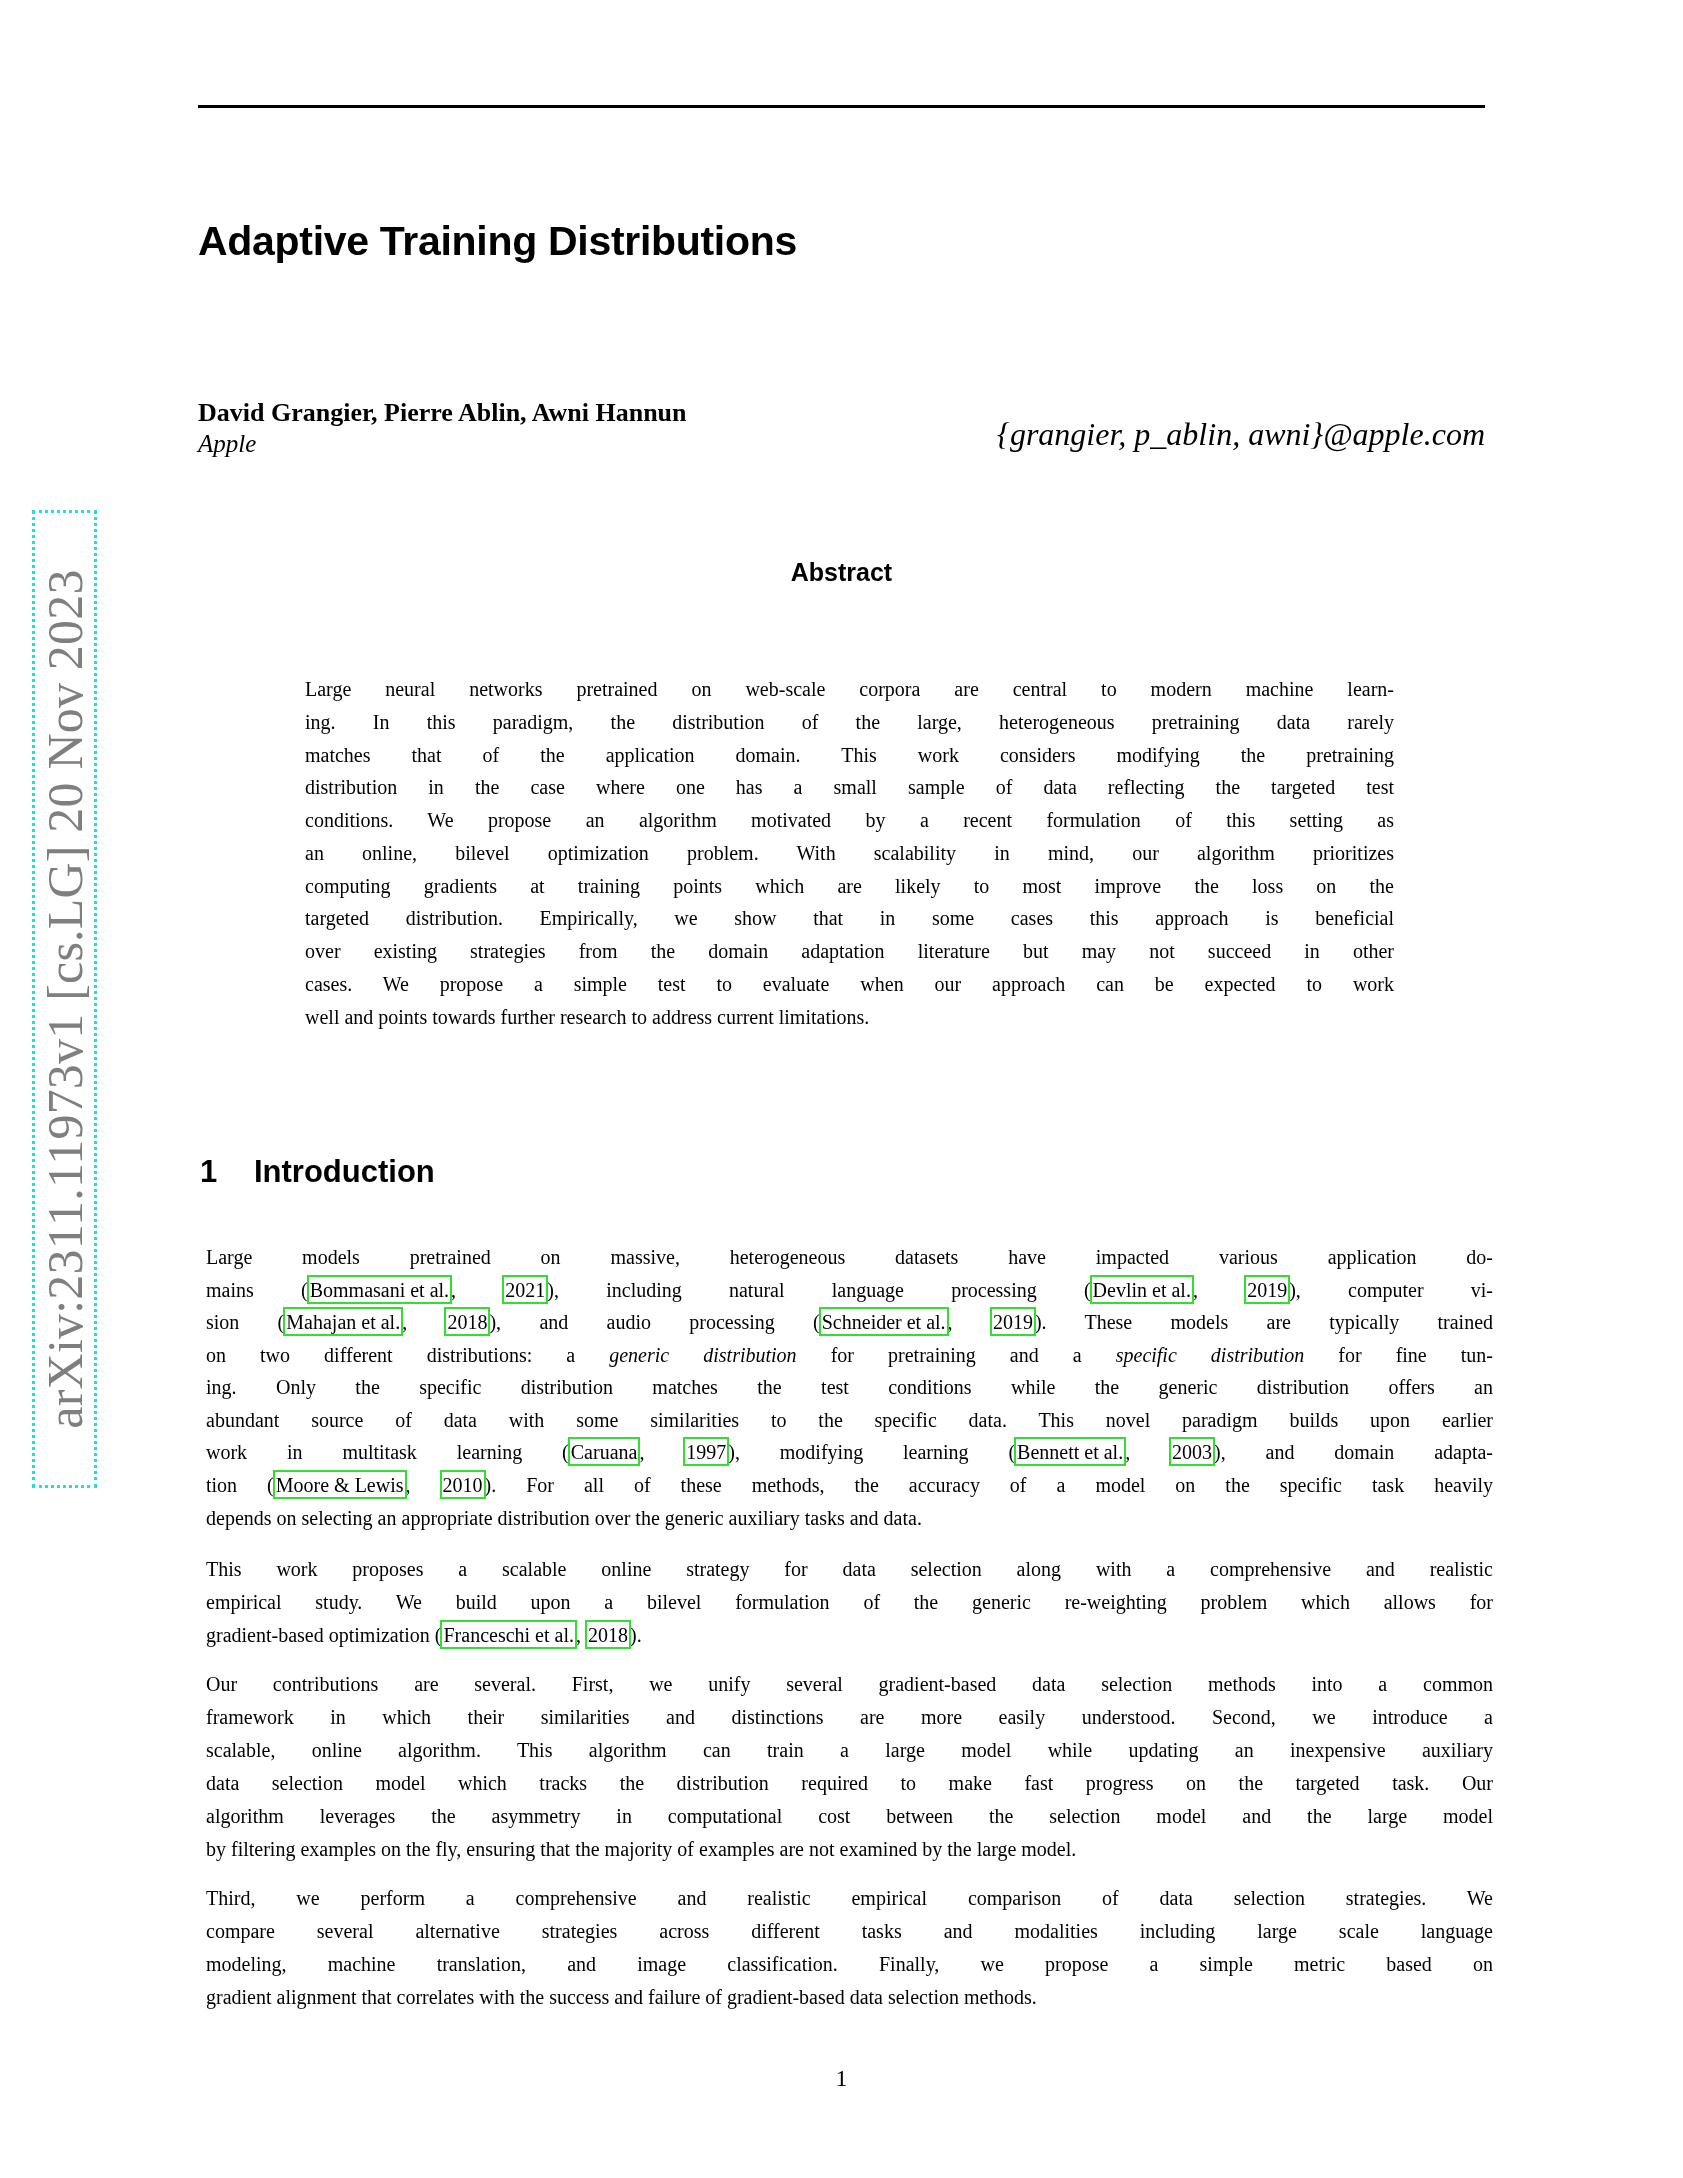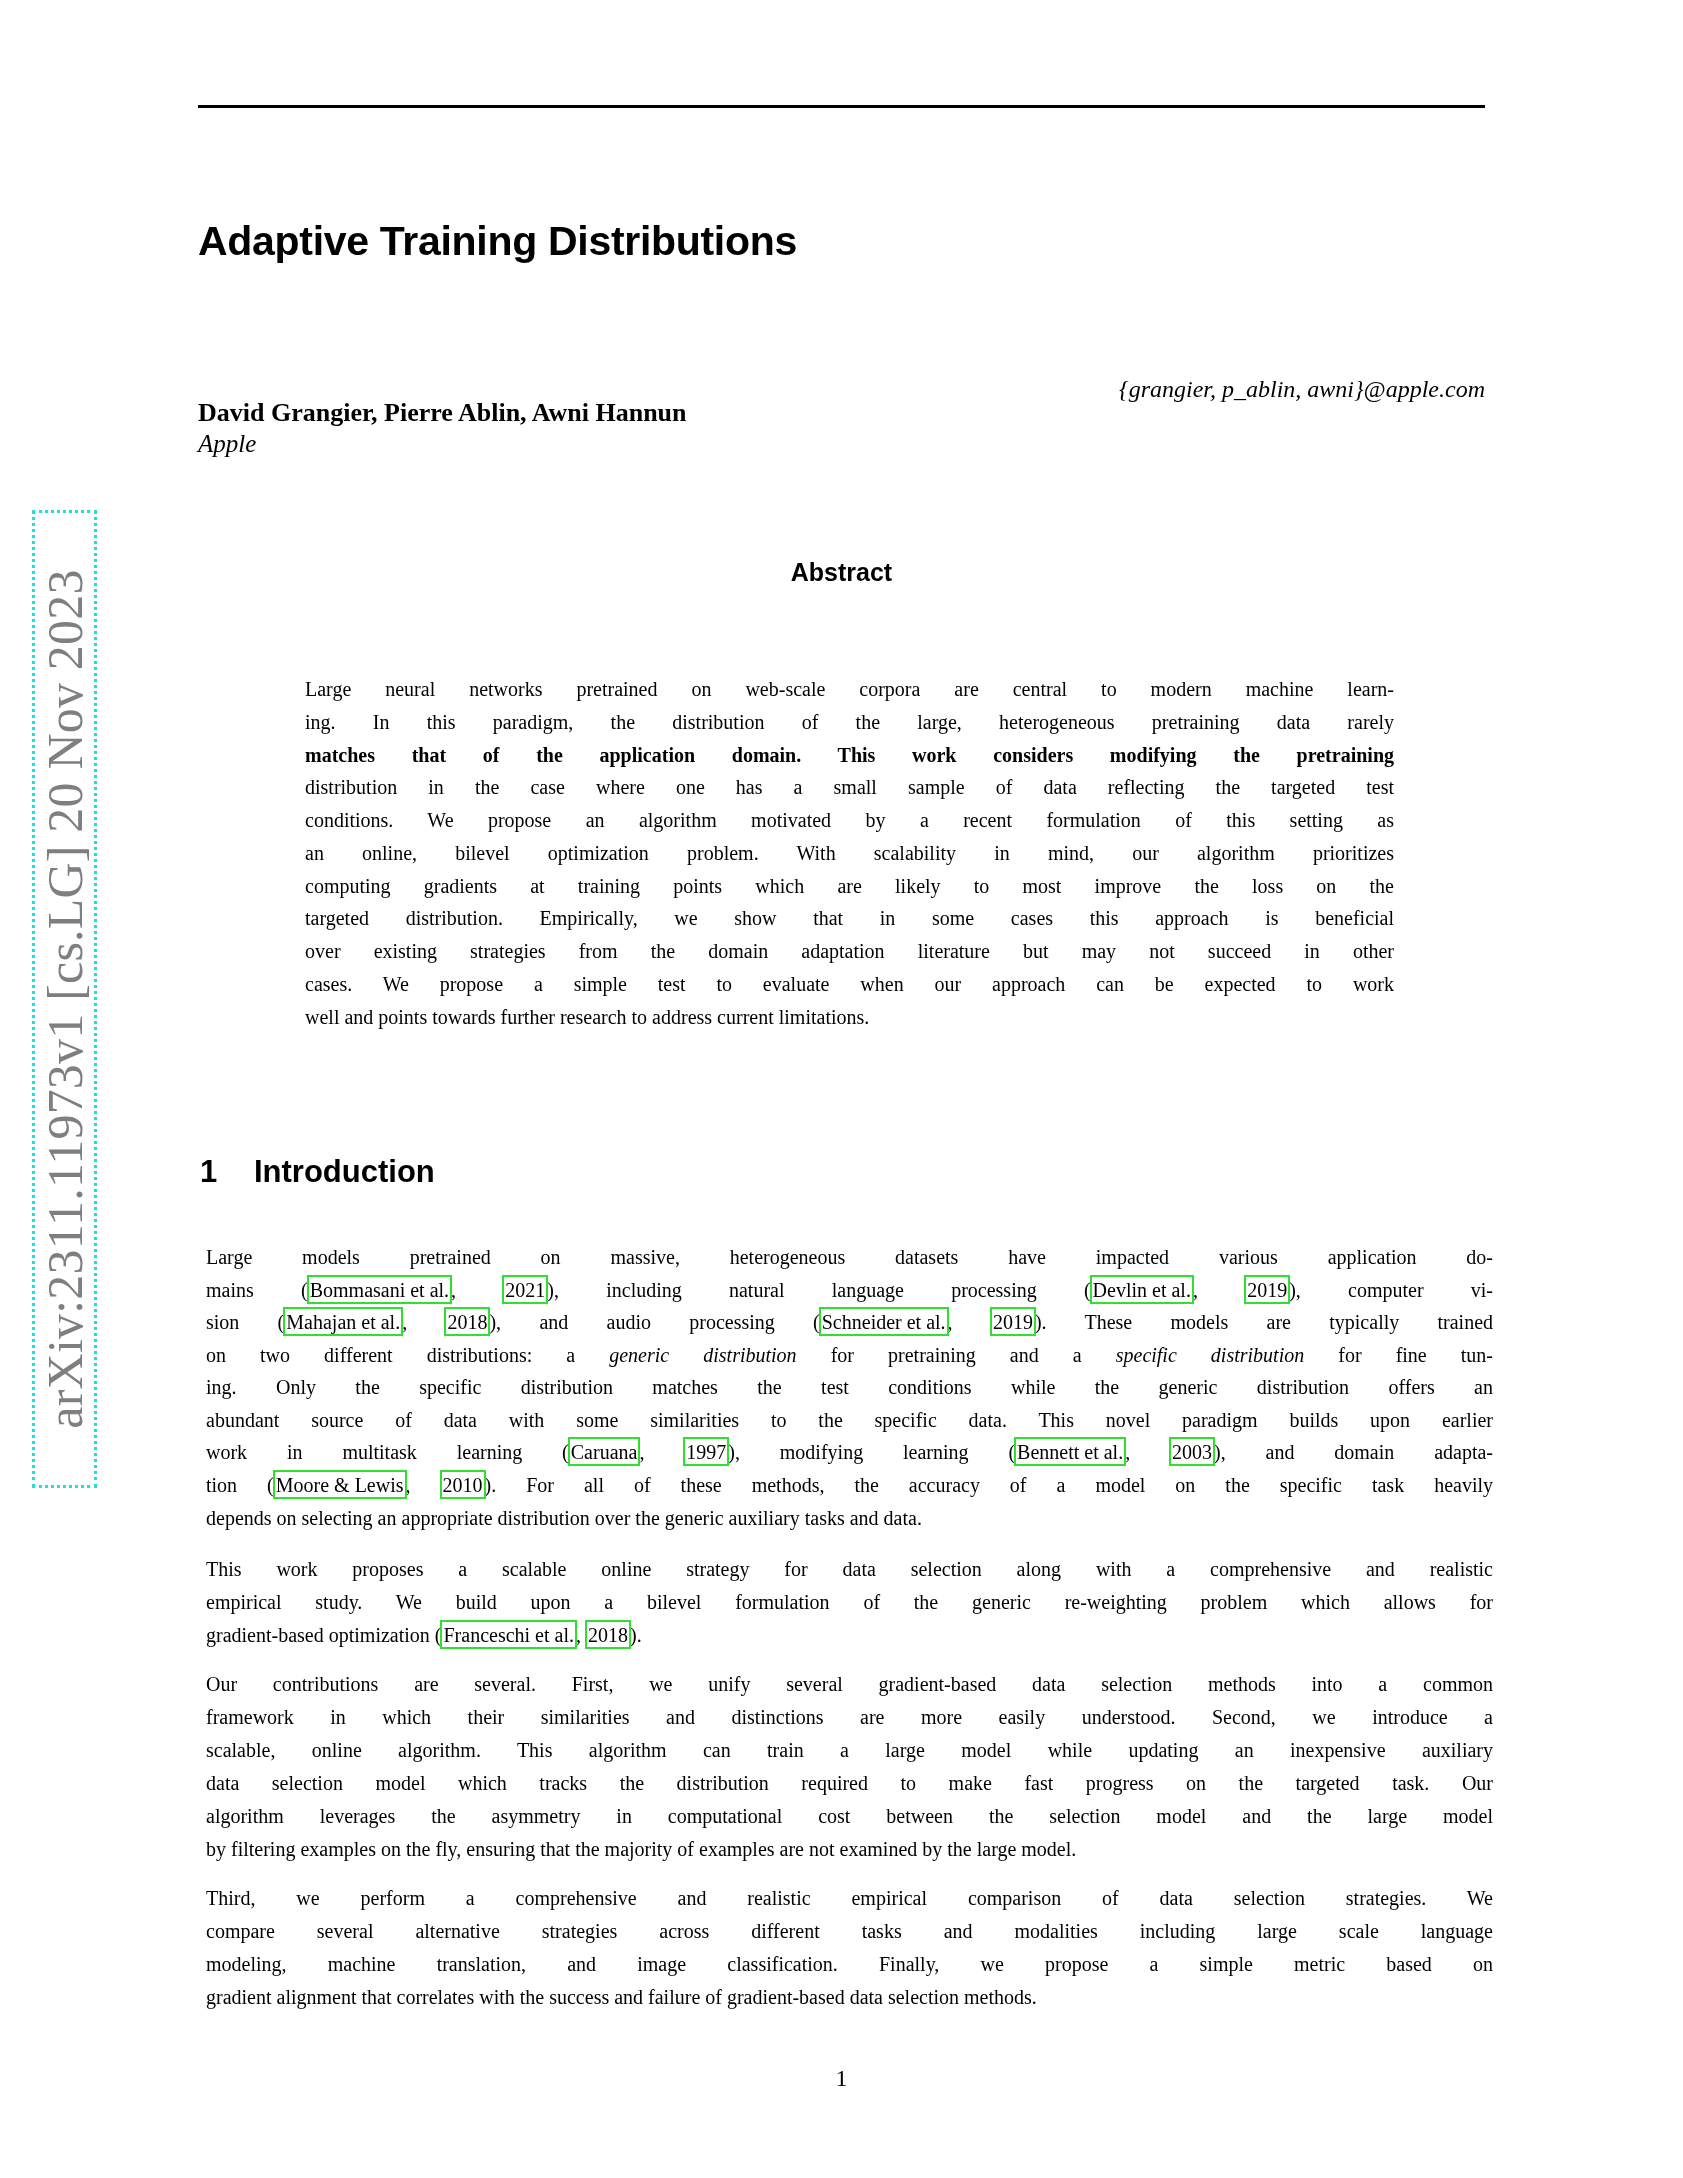--- a/index.html
+++ b/index.html
@@ -3,21 +3,21 @@
 <meta charset="utf-8">
 <style>
   html, body { margin:0; padding:0; background:#ffffff; }
   body { width:1683px; height:2178px; position:relative; overflow:hidden; color:#000; font-family:"Liberation Serif", "DejaVu Serif", serif; }
   .abs { position:absolute; }
   .top-rule { left:198px; top:105px; width:1287px; height:3px; background:#000; }
   .title { left:198px; top:212px; font-family:"Liberation Sans", "DejaVu Sans", sans-serif; font-weight:bold; font-size:41px; line-height:59px; letter-spacing:-0.3px; }
   .title div { white-space:nowrap; }
   .authors { left:198px; top:398px; font-size:26px; font-weight:bold; white-space:nowrap; }
   .affil { left:198px; top:430px; font-size:25px; font-style:italic; }
-  .email { right:198px; top:376px; font-size:24px; font-style:italic; white-space:nowrap; }
+  .email { right:198px; top:416px; font-size:32px; font-style:italic; white-space:nowrap; }
   .abstract-heading { left:0; width:1683px; top:558px; text-align:center; font-family:"Liberation Sans", "DejaVu Sans", sans-serif; font-weight:bold; font-size:25px; }
   .section-heading { left:200px; top:1154px; font-family:"Liberation Sans", "DejaVu Sans", sans-serif; font-weight:bold; font-size:31px; white-space:nowrap; }
   .section-heading .num { display:inline-block; width:54px; }
   .para { position:absolute; }
   .line { position:absolute; left:8px; height:33px; line-height:33px; font-size:20px; text-align:justify; text-align-last:justify; white-space:nowrap; }
   .line.last { text-align-last:left; }
   .it { font-style:italic; }
   .cite { outline:none; border:2px solid #30e030; padding:0 1px; margin:0 -1px; position:relative; top:0; line-height:26px; display:inline-block; height:29px; box-sizing:border-box; }
   .page-number { left:0; width:1683px; top:2065px; text-align:center; font-size:24px; }
   .arxiv-stamp { left:32px; top:510px; width:65px; height:978px; border:3px dotted #22dede; box-sizing:border-box; }
@@ -42,21 +42,21 @@
 
 <div class="abs abstract-heading">Abstract</div>
 
 <div class="para" id="abstract-body" style="left:297px; top:673px; width:1089px;">
     <div class="line" style="top: 0px; width: 100%;">
       <div style="white-space: normal; text-align: justify; text-align-last: justify; width: 100%;"><span>Large neural networks pretrained on web-scale corpora are central to modern machine learn-</span></div>
     </div>
     <div class="line" style="top: 33px; width: 100%;">
       <div style="white-space: normal; text-align: justify; text-align-last: justify; width: 100%;"><span>ing.  In this paradigm, the distribution of the large, heterogeneous pretraining data rarely</span></div>
     </div>
-    <div class="line" style="top: 66px; width: 100%; font-weight: bold;">
+    <div class="line" style="top: 66px; width: 100%;">
       <div style="white-space: normal; text-align: justify; text-align-last: justify; width: 100%;"><span>matches that of the application domain.  This work considers modifying the pretraining</span></div>
     </div>
     <div class="line" style="top: 98px; width: 100%;">
       <div style="white-space: normal; text-align: justify; text-align-last: justify; width: 100%;"><span>distribution in the case where one has a small sample of data reflecting the targeted test</span></div>
     </div>
     <div class="line" style="top: 131px; width: 100%;">
       <div style="white-space: normal; text-align: justify; text-align-last: justify; width: 100%;"><span>conditions.  We propose an algorithm motivated by a recent formulation of this setting as</span></div>
     </div>
     <div class="line" style="top: 164px; width: 100%;">
       <div style="white-space: normal; text-align: justify; text-align-last: justify; width: 100%;"><span>an online, bilevel optimization problem. With scalability in mind, our algorithm prioritizes</span></div>

